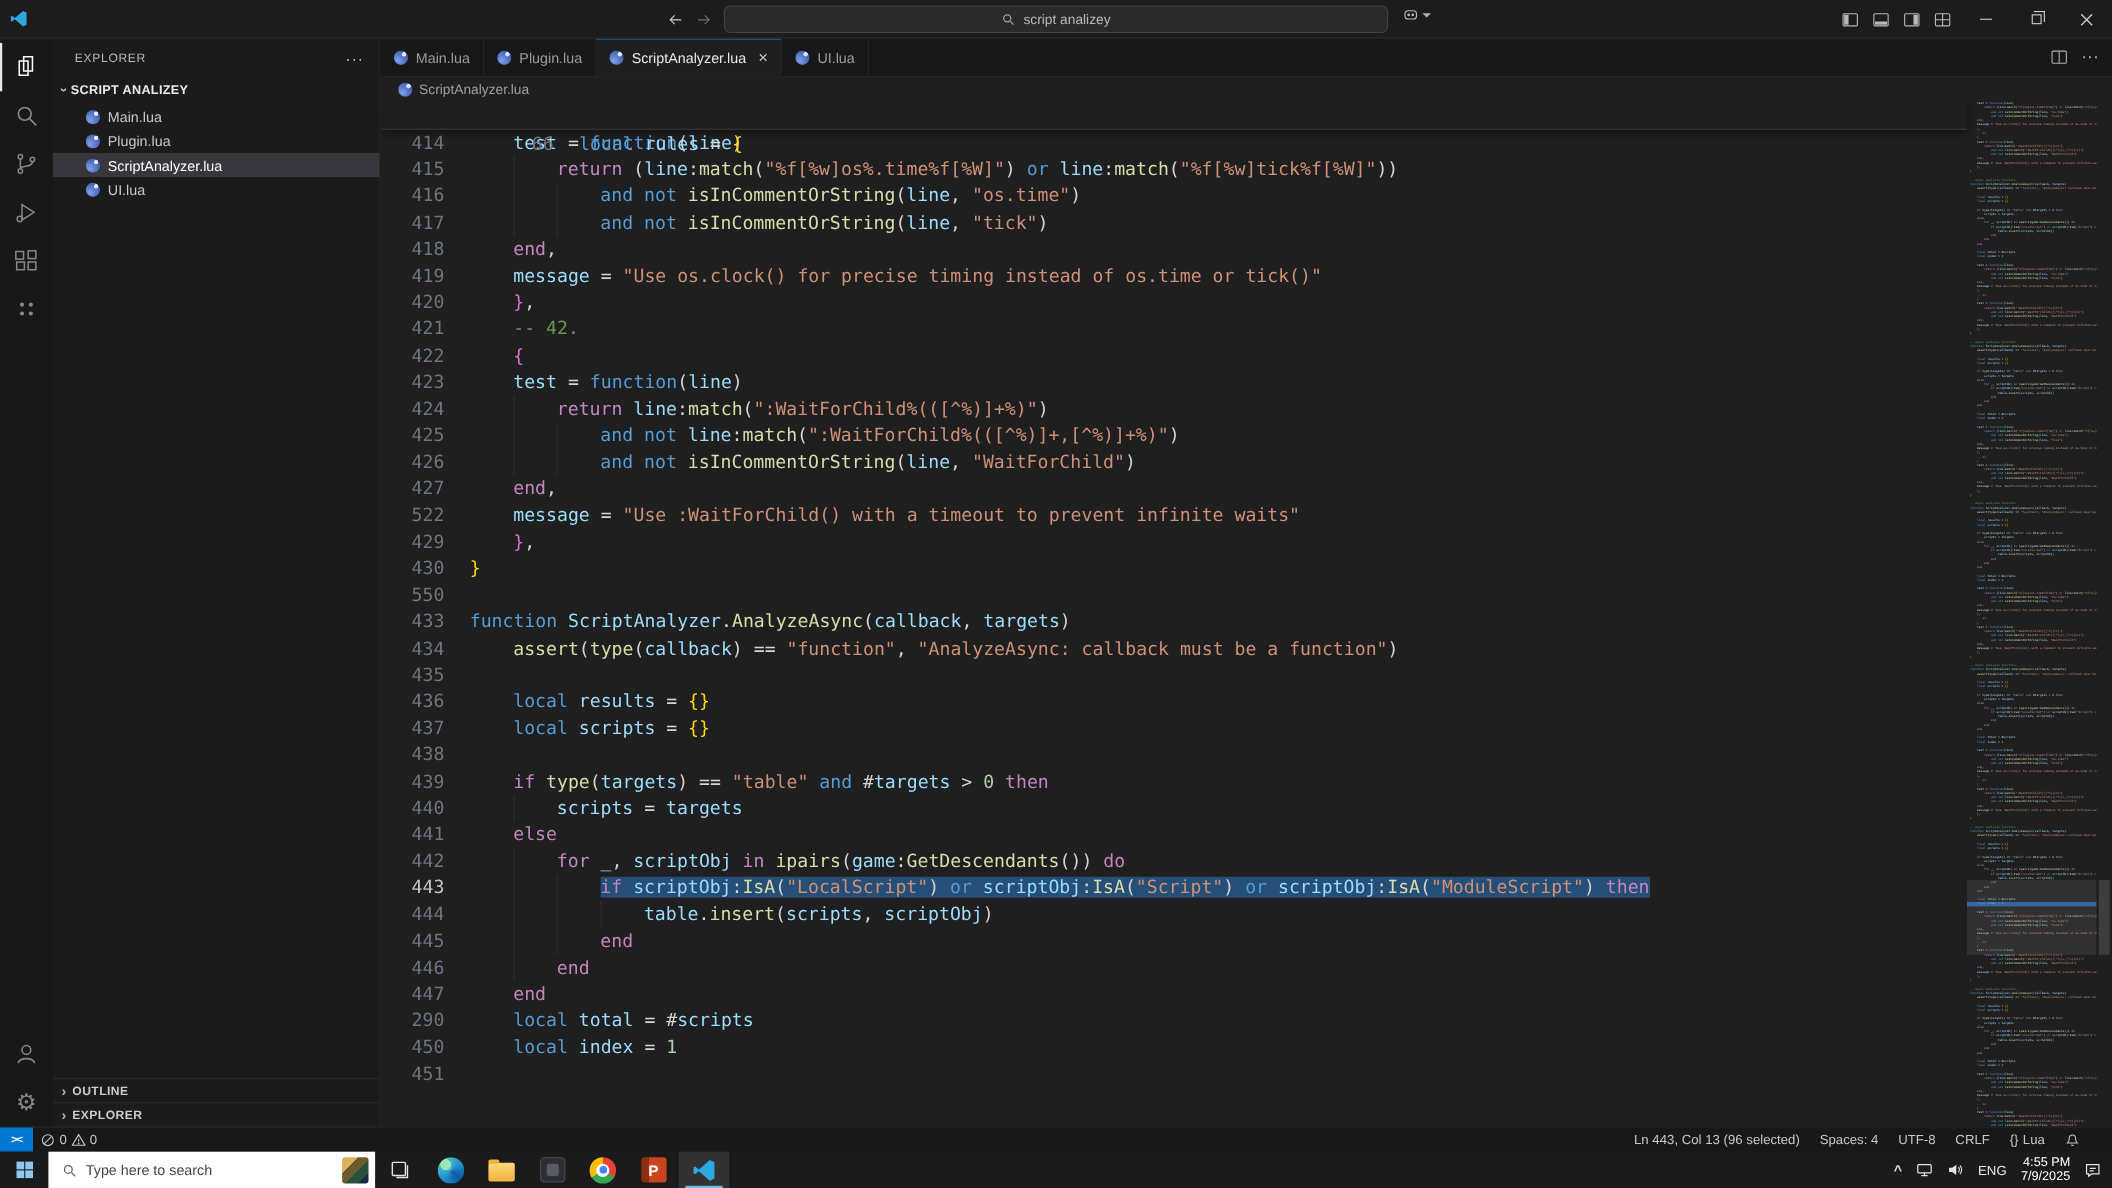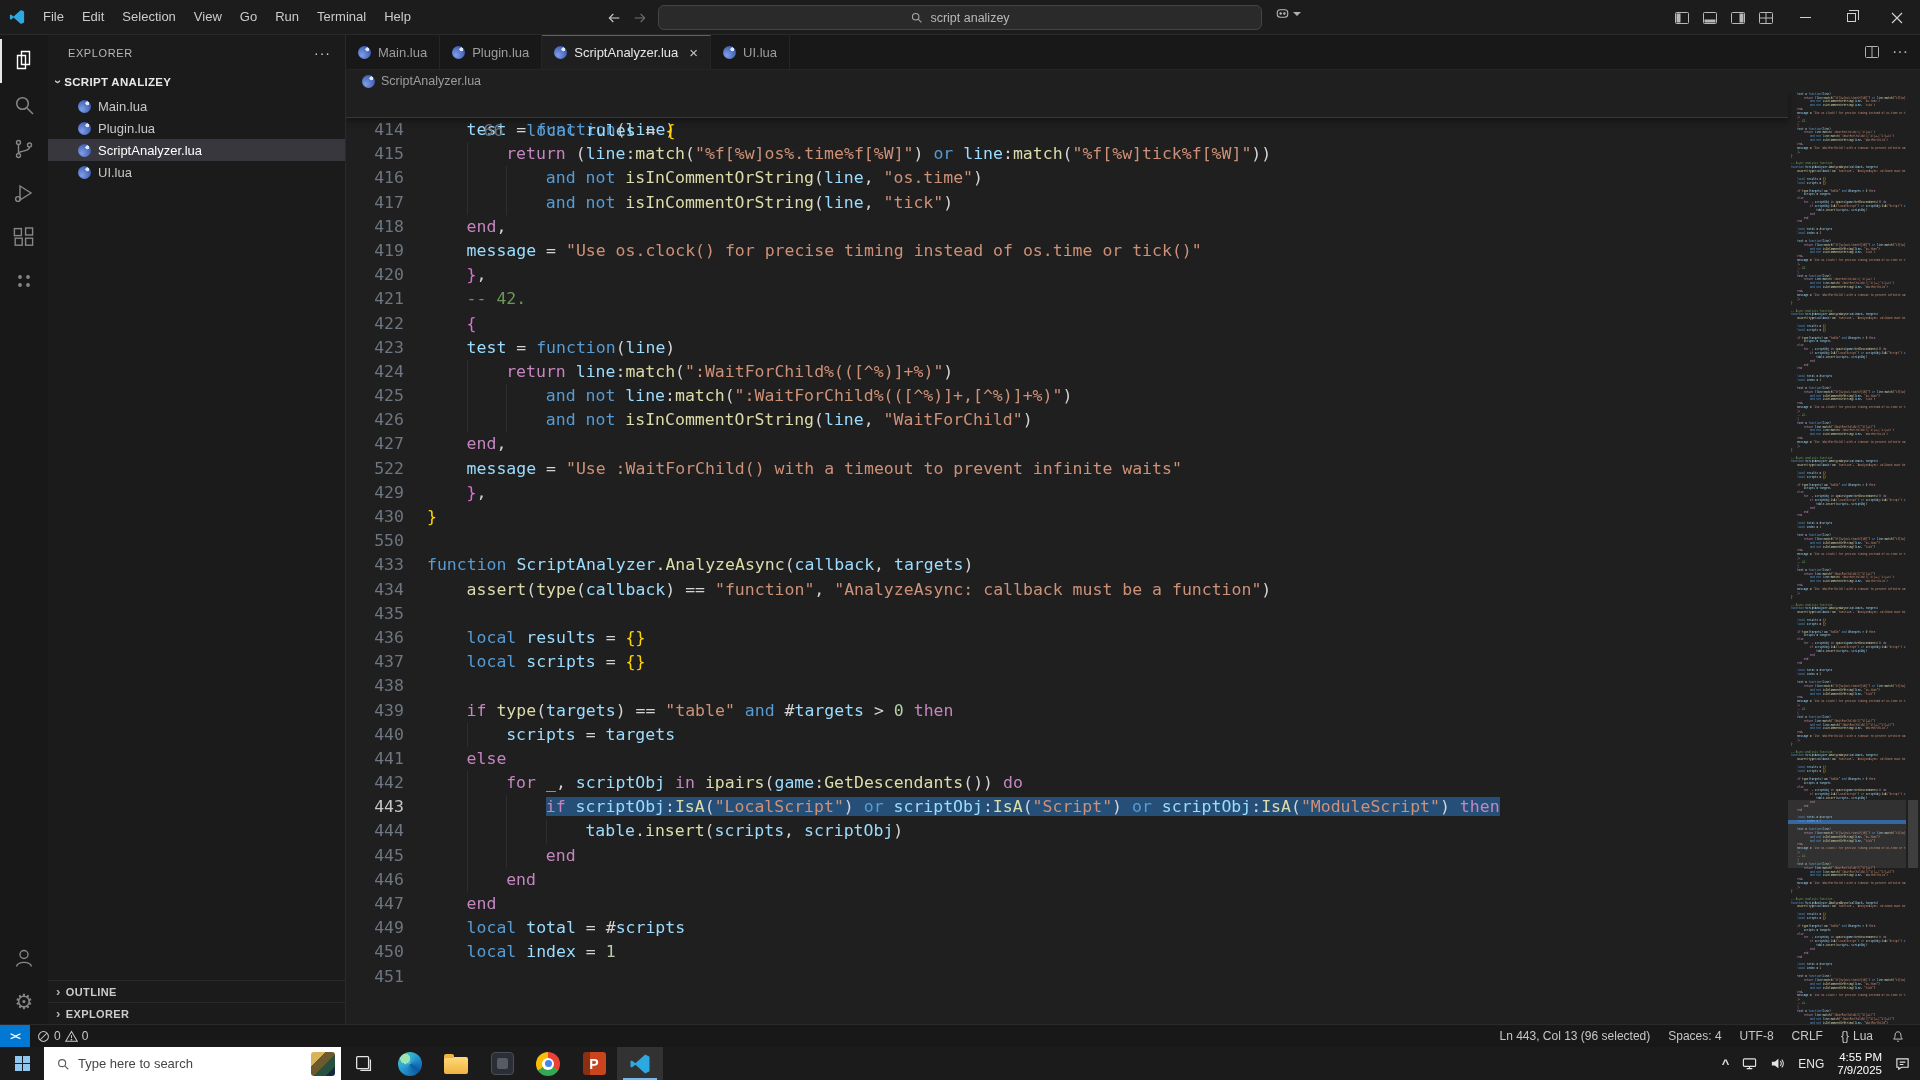--- a/index.html
+++ b/index.html
@@ -73,21 +73,21 @@
   .mm-line{height:24.2px;line-height:24.2px;white-space:pre;overflow:hidden}
   .mm-slider{position:absolute;left:0;right:0;top:76%;height:68px;background:rgba(160,160,160,.14)}
   .mm-sel{position:absolute;left:0;right:0;top:calc(76% + 20px);height:4px;background:rgba(56,148,255,.55)}
   .vscrollbar{position:absolute;right:0;top:0;bottom:0;width:14px}
   .vthumb{position:absolute;left:2px;right:2px;top:76%;height:68px;background:rgba(121,121,121,.35)}
 
   
   .statusbar{flex:0 0 23px;background:#181818;border-top:1px solid #2a2a2a;display:flex;align-items:center;font-size:12px;color:#c7c7c7}
   .sb-remote{width:30px;height:100%;background:#0078d4;color:#fff;display:flex;align-items:center;justify-content:center;font-size:10px;font-weight:bold;letter-spacing:-1px}
   .sb-item{display:flex;align-items:center;gap:4px;padding:0 7px;height:100%;white-space:nowrap}
-  .sb-right{margin-left:auto;display:flex;align-items:flex-end;height:100%;padding-right:6px}
+  .sb-right{margin-left:auto;display:flex;align-items:flex-end;height:100%;padding-right:20px}
   .sb-right .sb-item{padding:0 9px}
 
   
   .taskbar{flex:0 0 33px;background:#1b1b1c;display:flex;align-items:stretch}
   .tb-start{width:44px;display:flex;align-items:center;justify-content:center}
   .win-grid{display:grid;grid-template-columns:7px 7px;grid-template-rows:7px 7px;gap:1px}
   .win-grid span{background:#8ec8f0}
   .tb-search{width:297px;background:#fff;display:flex;align-items:center;gap:8px;padding:0 6px 0 12px;color:#4a4a4a;font-size:13px}
   .tb-search .ph{flex:1;color:#464646}
   .tb-thumb{width:24px;height:24px;border-radius:3px;background:linear-gradient(135deg,#d9b25c 0 30%,#6b5a2d 30% 55%,#27513e 55% 80%,#16293e 80%)}
@@ -114,30 +114,20 @@
 <body>
 
 <div class="app">
 
   <div class="titlebar">
     <span class="vscode-logo">
       <svg width="18" height="18" viewBox="0 0 24 24">
           <path fill="#2da8e0" d="M17.2 2.6 7.4 11.2 3.9 8.5l-1.4.8v5.4l1.4.8 3.5-2.7 9.8 8.6 4.3-2.1V4.7z"></path>
         </svg>
     </span>
-    <div class="menubar" id="menubar">
-        <span class="menu-item">File</span>
-        <span class="menu-item">Edit</span>
-        <span class="menu-item">Selection</span>
-        <span class="menu-item">View</span>
-        <span class="menu-item">Go</span>
-        <span class="menu-item">Run</span>
-        <span class="menu-item">Terminal</span>
-        <span class="menu-item">Help</span>
-      </div>
     <div class="nav-arrows">
       <span class="nav-arrow">
         <svg width="16" height="16" viewBox="0 0 24 24" fill="none" stroke="#cccccc" stroke-width="1.6">
             <path d="M20 12H5"></path>
             <path d="M11 6l-6 6 6 6"></path>
           </svg>
       </span>
       <span class="nav-arrow">
         <svg width="16" height="16" viewBox="0 0 24 24" fill="none" stroke="#6f6f6f" stroke-width="1.6">
             <path d="M4 12h15"></path>
@@ -353,21 +343,21 @@
             <div class="code-line"><span class="ln">438</span><span class="lc"><span class="ig first"></span></span></div>
             <div class="code-line"><span class="ln">439</span><span class="lc"><span class="ig first"></span><span class="tk-ctl">if</span><span class="tk-pln"> </span><span class="tk-fn">type</span><span class="tk-pln">(</span><span class="tk-var">targets</span><span class="tk-pln">) == </span><span class="tk-str">"table"</span><span class="tk-pln"> </span><span class="tk-kw">and</span><span class="tk-pln"> #</span><span class="tk-var">targets</span><span class="tk-pln"> &gt; </span><span class="tk-num">0</span><span class="tk-pln"> </span><span class="tk-ctl">then</span></span></div>
             <div class="code-line"><span class="ln">440</span><span class="lc"><span class="ig first"></span><span class="ig"></span><span class="tk-var">scripts</span><span class="tk-pln"> = </span><span class="tk-var">targets</span></span></div>
             <div class="code-line"><span class="ln">441</span><span class="lc"><span class="ig first"></span><span class="tk-ctl">else</span></span></div>
             <div class="code-line"><span class="ln">442</span><span class="lc"><span class="ig first"></span><span class="ig"></span><span class="tk-ctl">for</span><span class="tk-pln"> </span><span class="tk-var">_</span><span class="tk-pln">, </span><span class="tk-var">scriptObj</span><span class="tk-pln"> </span><span class="tk-ctl">in</span><span class="tk-pln"> </span><span class="tk-fn">ipairs</span><span class="tk-pln">(</span><span class="tk-var">game</span><span class="tk-pln">:</span><span class="tk-fn">GetDescendants</span><span class="tk-pln">()) </span><span class="tk-ctl">do</span></span></div>
             <div class="code-line"><span class="ln active">443</span><span class="lc"><span class="ig first"></span><span class="ig"></span><span class="ig"></span><span class="selection"><span class="tk-ctl">if</span><span class="tk-pln"> </span><span class="tk-var">scriptObj</span><span class="tk-pln">:</span><span class="tk-fn">IsA</span><span class="tk-pln">(</span><span class="tk-str">"LocalScript"</span><span class="tk-pln">) </span><span class="tk-kw">or</span><span class="tk-pln"> </span><span class="tk-var">scriptObj</span><span class="tk-pln">:</span><span class="tk-fn">IsA</span><span class="tk-pln">(</span><span class="tk-str">"Script"</span><span class="tk-pln">) </span><span class="tk-kw">or</span><span class="tk-pln"> </span><span class="tk-var">scriptObj</span><span class="tk-pln">:</span><span class="tk-fn">IsA</span><span class="tk-pln">(</span><span class="tk-str">"ModuleScript"</span><span class="tk-pln">) </span><span class="tk-ctl">then</span></span></span></div>
             <div class="code-line"><span class="ln">444</span><span class="lc"><span class="ig first"></span><span class="ig"></span><span class="ig"></span><span class="ig"></span><span class="tk-var">table</span><span class="tk-pln">.</span><span class="tk-fn">insert</span><span class="tk-pln">(</span><span class="tk-var">scripts</span><span class="tk-pln">, </span><span class="tk-var">scriptObj</span><span class="tk-pln">)</span></span></div>
             <div class="code-line"><span class="ln">445</span><span class="lc"><span class="ig first"></span><span class="ig"></span><span class="ig"></span><span class="tk-ctl">end</span></span></div>
             <div class="code-line"><span class="ln">446</span><span class="lc"><span class="ig first"></span><span class="ig"></span><span class="tk-ctl">end</span></span></div>
             <div class="code-line"><span class="ln">447</span><span class="lc"><span class="ig first"></span><span class="tk-ctl">end</span></span></div>
-            <div class="code-line"><span class="ln">449</span><span class="lc"><span class="ig first"></span><span class="tk-kw">local</span><span class="tk-pln"> </span><span class="tk-var">total</span><span class="tk-pln"> = #</span><span class="tk-var">scripts</span></span></div>
+            <div class="code-line"><span class="ln">290</span><span class="lc"><span class="ig first"></span><span class="tk-kw">local</span><span class="tk-pln"> </span><span class="tk-var">total</span><span class="tk-pln"> = #</span><span class="tk-var">scripts</span></span></div>
             <div class="code-line"><span class="ln">450</span><span class="lc"><span class="ig first"></span><span class="tk-kw">local</span><span class="tk-pln"> </span><span class="tk-var">index</span><span class="tk-pln"> = </span><span class="tk-num">1</span></span></div>
             <div class="code-line"><span class="ln">451</span><span class="lc"><span class="ig first"></span></span></div>
           </div>
         <div class="minimap">
           <div class="mm-inner" id="minimap-content">
               <div class="mm-line"><span style="padding-left:39.6px"><span class="tk-var">test</span><span class="tk-pln"> = </span><span class="tk-kw">function</span><span class="tk-pln">(</span><span class="tk-var">line</span><span class="tk-pln">)</span></span></div>
               <div class="mm-line"><span style="padding-left:79.2px"><span class="tk-ctl">return</span><span class="tk-pln"> (</span><span class="tk-var">line</span><span class="tk-pln">:</span><span class="tk-fn">match</span><span class="tk-pln">(</span><span class="tk-str">"%f[%w]os%.time%f[%W]"</span><span class="tk-pln">) </span><span class="tk-kw">or</span><span class="tk-pln"> </span><span class="tk-var">line</span><span class="tk-pln">:</span><span class="tk-fn">match</span><span class="tk-pln">(</span><span class="tk-str">"%f[%w]tick%f[%W]"</span></span></div>
               <div class="mm-line"><span style="padding-left:118.80000000000001px"><span class="tk-kw">and</span><span class="tk-pln"> </span><span class="tk-kw">not</span><span class="tk-pln"> </span><span class="tk-fn">isInCommentOrString</span><span class="tk-pln">(</span><span class="tk-var">line</span><span class="tk-pln">, </span><span class="tk-str">"os.time"</span><span class="tk-pln">)</span></span></div>
               <div class="mm-line"><span style="padding-left:118.80000000000001px"><span class="tk-kw">and</span><span class="tk-pln"> </span><span class="tk-kw">not</span><span class="tk-pln"> </span><span class="tk-fn">isInCommentOrString</span><span class="tk-pln">(</span><span class="tk-var">line</span><span class="tk-pln">, </span><span class="tk-str">"tick"</span><span class="tk-pln">)</span></span></div>
               <div class="mm-line"><span style="padding-left:39.6px"><span class="tk-ctl">end</span><span class="tk-pln">,</span></span></div>

